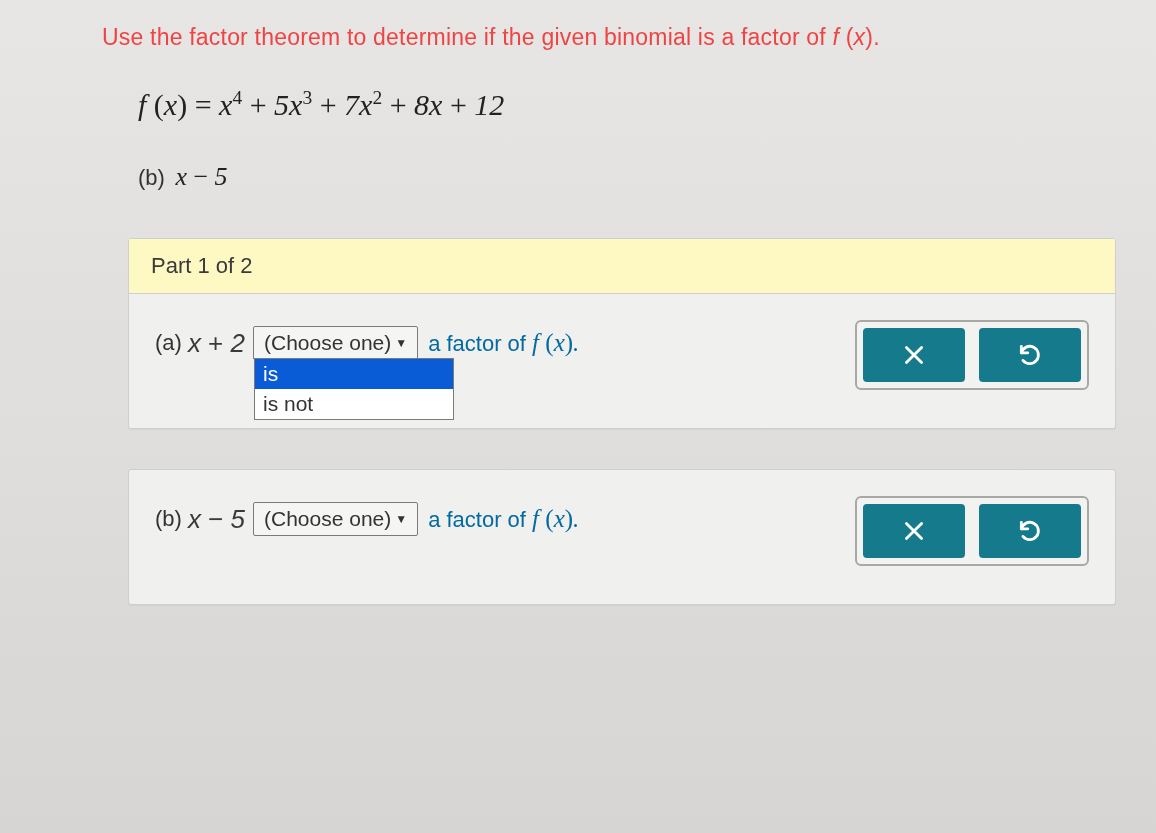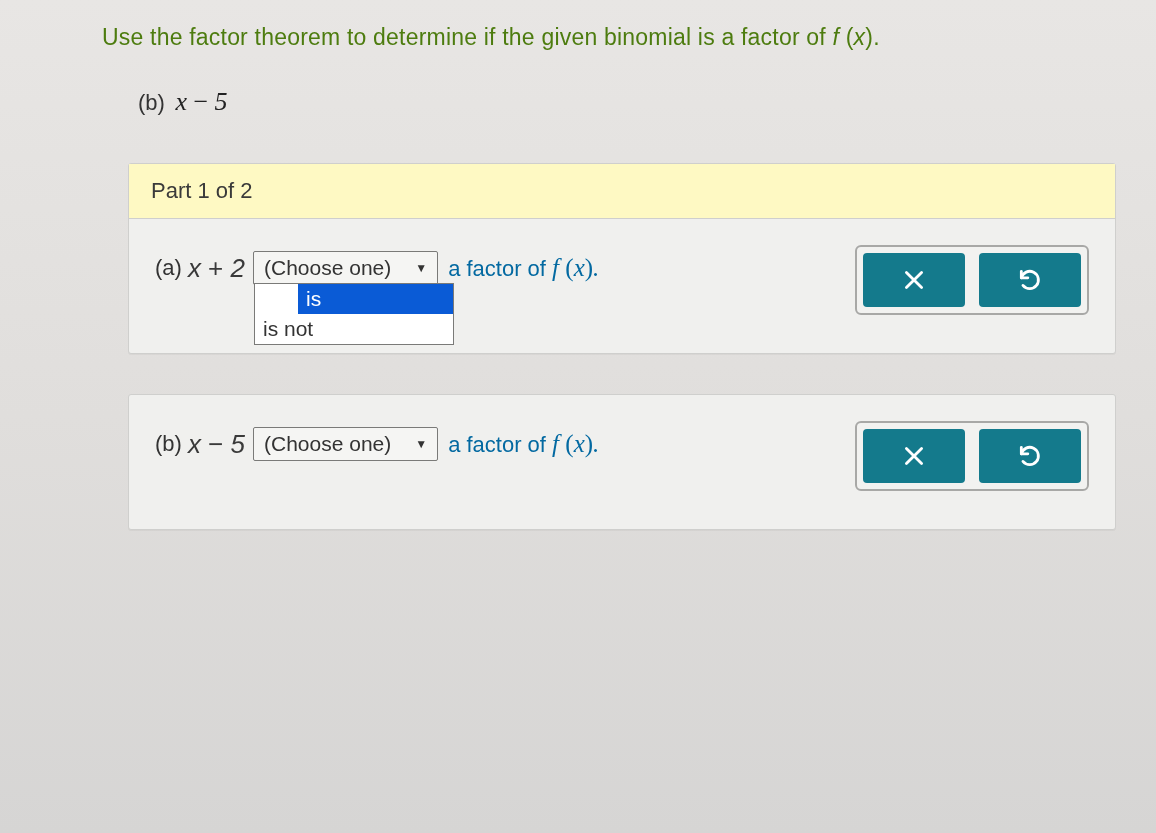--- a/index.html
+++ b/index.html
@@ -9,21 +9,21 @@
   width:1156px;height:833px;
   padding:0;
   color:#3a3a3a;
   overflow:hidden;
 }
 .page{
   padding:24px 70px 0 102px;
 }
 .question-text{
   font-size:23px;
-  color:#4d7c0f;
+  color:#ef4444;
   margin-bottom:36px;
   letter-spacing:.2px;
 }
 .equation{
   font-family:'Times New Roman',serif;
   font-style:italic;
   font-size:30px;
   color:#222;
   margin:0 0 40px 36px;
 }
@@ -70,21 +70,21 @@
   flex-wrap:wrap;
   position:relative;
 }
 .answer-line .lbl{font-family:Arial;font-size:22px;color:#333;margin-right:6px}
 .answer-line .math{font-family:Liberation Sans, sans-serif;font-style:italic;font-size:26px;margin-right:8px}
 .answer-line .tail{font-family:Arial;font-size:22px;color:#0369a1;margin-left:10px}
 .answer-line .fx{font-family:'Times New Roman',serif;font-style:italic;font-size:25px}
 .dropdown{
   display:inline-flex;
   align-items:center;
-  gap:24px;
+  gap:4px;
   border:1.5px solid #7a7a78;
   background:#f5f5f3;
   padding:4px 10px;
   font-size:21px;
   color:#333;
   cursor:pointer;
   user-select:none;
   border-radius:2px;
   position:relative;
 }
@@ -102,21 +102,20 @@
   z-index:5;
   margin-top:-1px;
 }
 .dropdown-menu .opt{
   padding:3px 8px;
   font-size:21px;
 }
 .dropdown-menu .opt.sel{
   background:#0a5bd6;
   color:#fff;
-  margin-left:43px;
 }
 .btn-group{
   display:flex;
   gap:0;
   border:2px solid #a8a8a6;
   border-radius:6px;
   padding:6px;
   background:#f2f2f0;
   margin-top:-6px;
 }
@@ -138,20 +137,27 @@
 </head>
 <body>
 
 <div class="page">
 
   <div class="question-text">
     <span>Use the factor theorem to determine if the given binomial is a factor of </span>
     <span class="fx"><i>f</i> <span class="paren">(</span><i>x</i><span class="paren">)</span>.</span>
   </div>
 
+  <div class="equation">
+    <span>f</span> <span class="paren">(</span>x<span class="paren">)</span> <span class="paren">=</span>
+    x<span class="sup">4</span>
+    <span class="paren"> + </span>5x<span class="sup">3</span>
+    <span class="paren"> + </span>7x<span class="sup">2</span>
+    <span class="paren"> + </span>8x<span class="paren"> + </span>12
+  </div>
 
   <div class="choices">
     <div class="choice-row">
       <span class="lbl">(b)</span>
       <span class="math">x<span style="font-style:normal"> − </span>5</span>
     </div>
   </div>
 
   <div class="parts">
 

